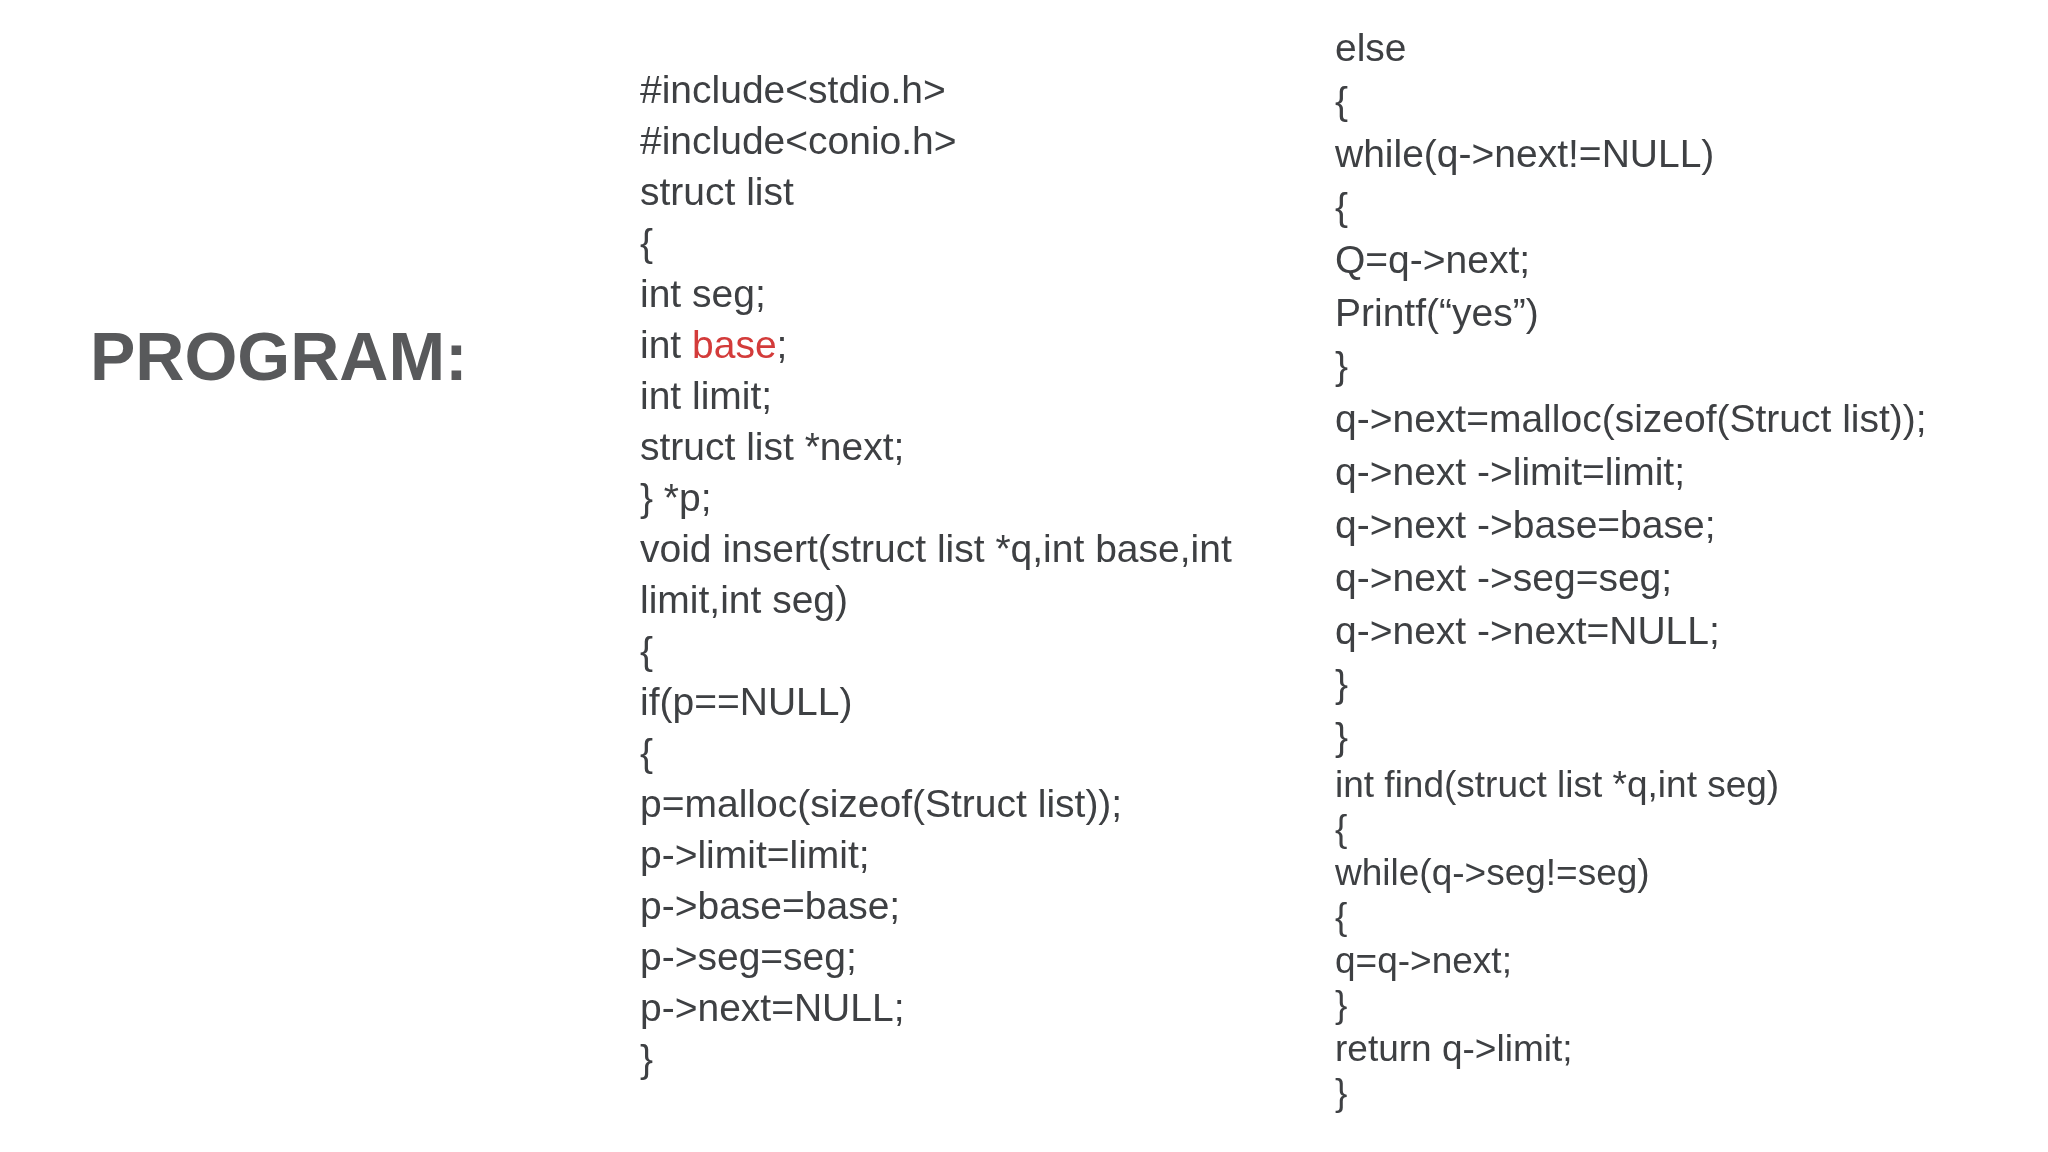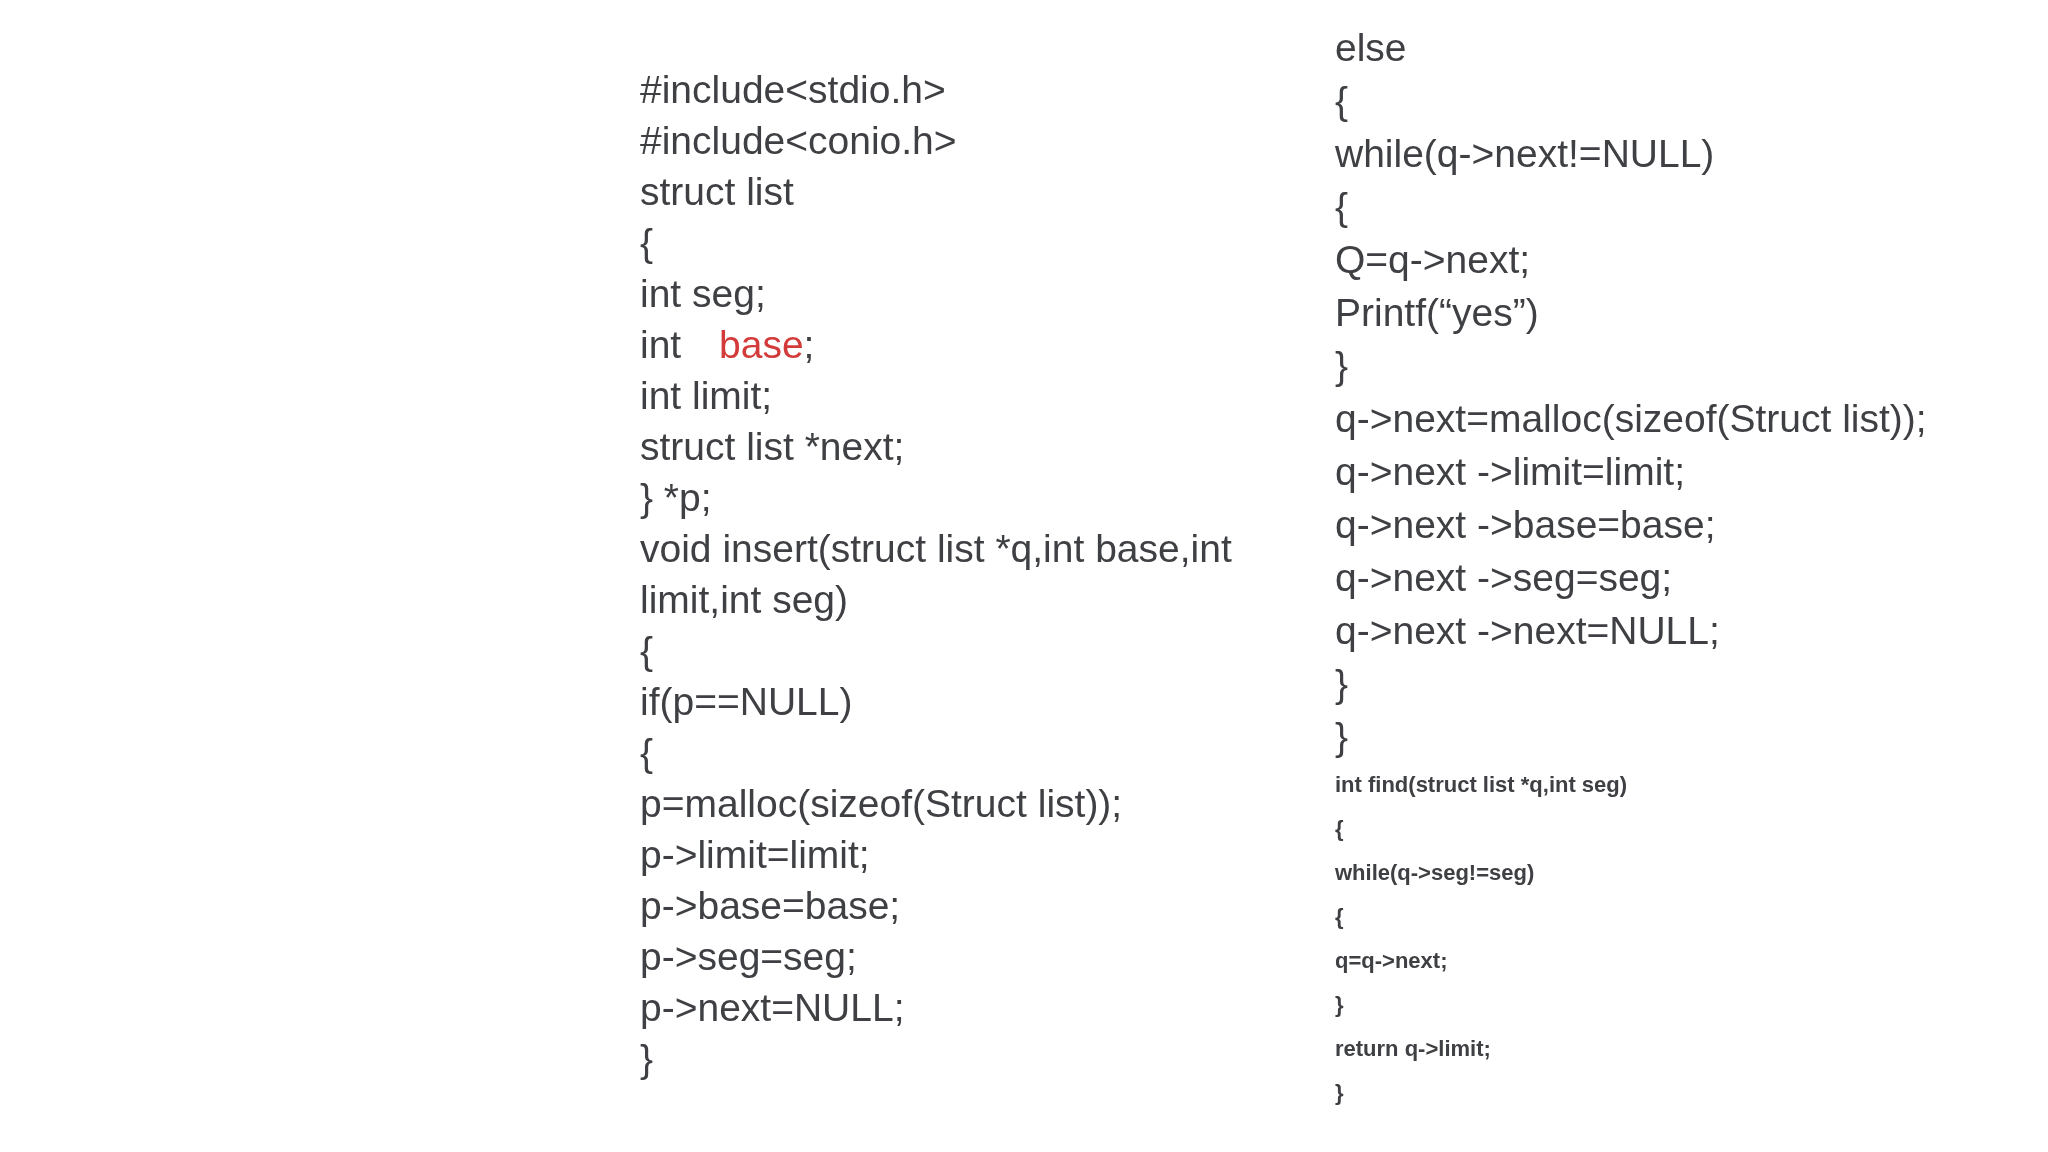--- a/index.html
+++ b/index.html
@@ -29,24 +29,25 @@
   .code-col {
     position: absolute;
     color: var(--code-color, #3e4043);
     white-space: pre;
   }
   .col1 { left: 640px; top: 64px;  width: 660px; }
   .col2 { left: 1335px; top: 21px; width: 700px; }
   .code-line { white-space: pre; }
   .code-line.lg1 { font-size: 39px; line-height: 51px; height: 51px; }
   .code-line.lg2 { font-size: 39px; line-height: 53px; height: 53px; }
-  .code-line.sm  { font-size: 22px; line-height: 44px; height: 44px; font-weight: bold; }
-  .hl { color: var(--highlight-color, #d33b3a); margin-left: 27px; }
+  .code-line.sm  { font-size: 37px; line-height: 44px; height: 44px; }
+  .hl { color: var(--highlight-color, #d33b3a); }
 </style>
 </head>
 <body>
 
 <div class="slide" style="--bg: #ffffff; --code-color: #3e4043; --highlight-color: #d33b3a; --title-color: #58595b;">
+  <h1 class="title">PROGRAM:</h1>
 
   <div class="code-col col1"><div class="code-line lg1">#include&lt;stdio.h&gt;</div><div class="code-line lg1">#include&lt;conio.h&gt;</div><div class="code-line lg1">struct list</div><div class="code-line lg1">{</div><div class="code-line lg1">int seg;</div><div class="code-line lg1"><span>int </span><span class="hl">base</span><span>;</span></div><div class="code-line lg1">int limit;</div><div class="code-line lg1">struct list *next;</div><div class="code-line lg1">} *p;</div><div class="code-line lg1">void insert(struct list *q,int base,int</div><div class="code-line lg1">limit,int seg)</div><div class="code-line lg1">{</div><div class="code-line lg1">if(p==NULL)</div><div class="code-line lg1">{</div><div class="code-line lg1">p=malloc(sizeof(Struct list));</div><div class="code-line lg1">p-&gt;limit=limit;</div><div class="code-line lg1">p-&gt;base=base;</div><div class="code-line lg1">p-&gt;seg=seg;</div><div class="code-line lg1">p-&gt;next=NULL;</div><div class="code-line lg1">}</div></div>
 
   <div class="code-col col2"><div class="code-line lg2">else</div><div class="code-line lg2">{</div><div class="code-line lg2">while(q-&gt;next!=NULL)</div><div class="code-line lg2">{</div><div class="code-line lg2">Q=q-&gt;next;</div><div class="code-line lg2">Printf(“yes”)</div><div class="code-line lg2">}</div><div class="code-line lg2">q-&gt;next=malloc(sizeof(Struct list));</div><div class="code-line lg2">q-&gt;next -&gt;limit=limit;</div><div class="code-line lg2">q-&gt;next -&gt;base=base;</div><div class="code-line lg2">q-&gt;next -&gt;seg=seg;</div><div class="code-line lg2">q-&gt;next -&gt;next=NULL;</div><div class="code-line lg2">}</div><div class="code-line lg2">}</div><div class="code-line sm">int find(struct list *q,int seg)</div><div class="code-line sm">{</div><div class="code-line sm">while(q-&gt;seg!=seg)</div><div class="code-line sm">{</div><div class="code-line sm">q=q-&gt;next;</div><div class="code-line sm">}</div><div class="code-line sm">return q-&gt;limit;</div><div class="code-line sm">}</div></div>
 </div>
 
 </body></html>

